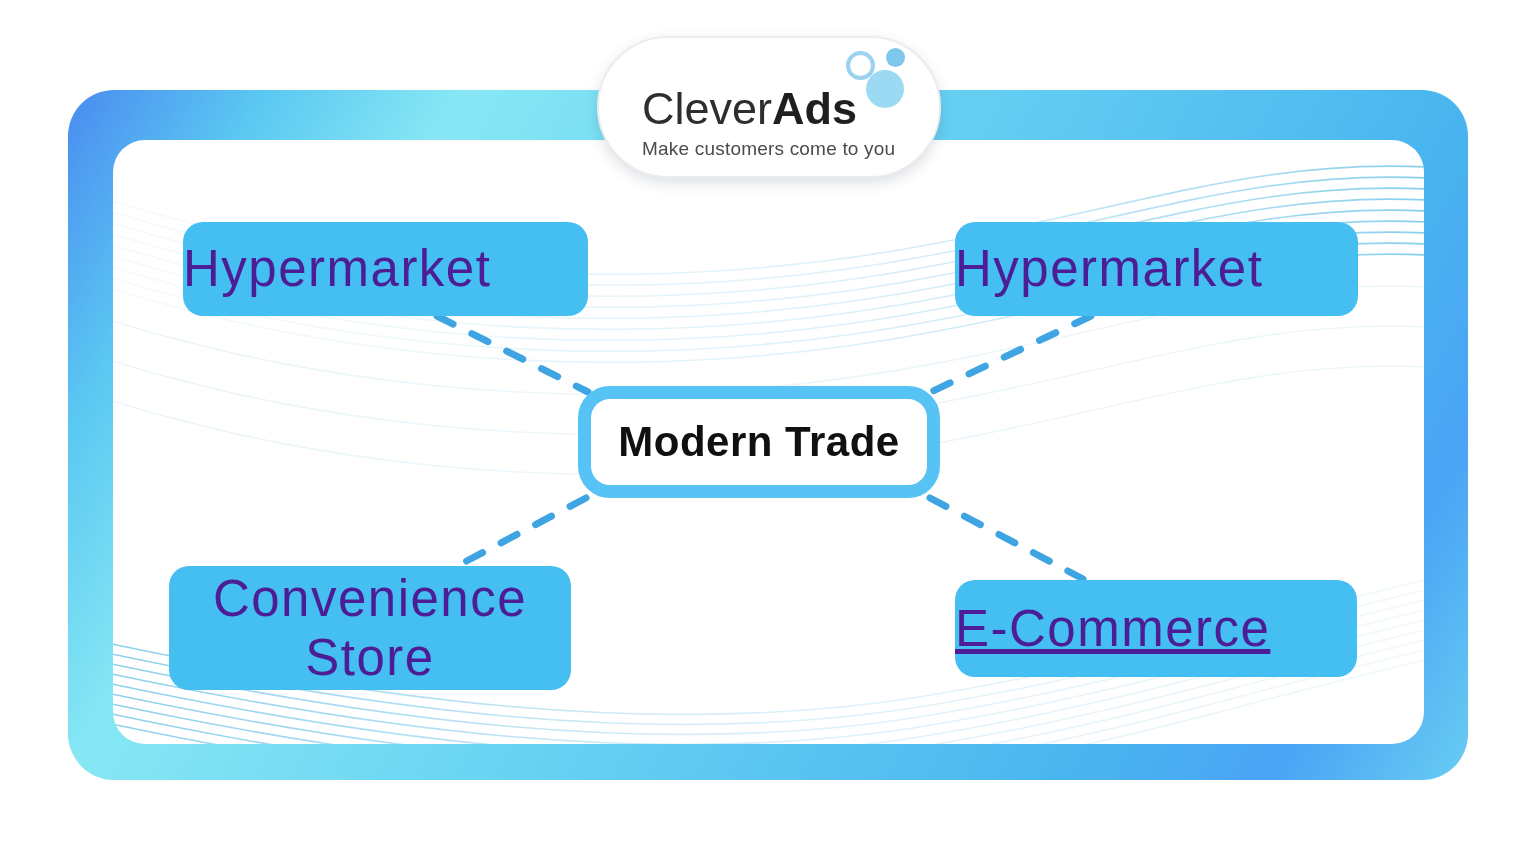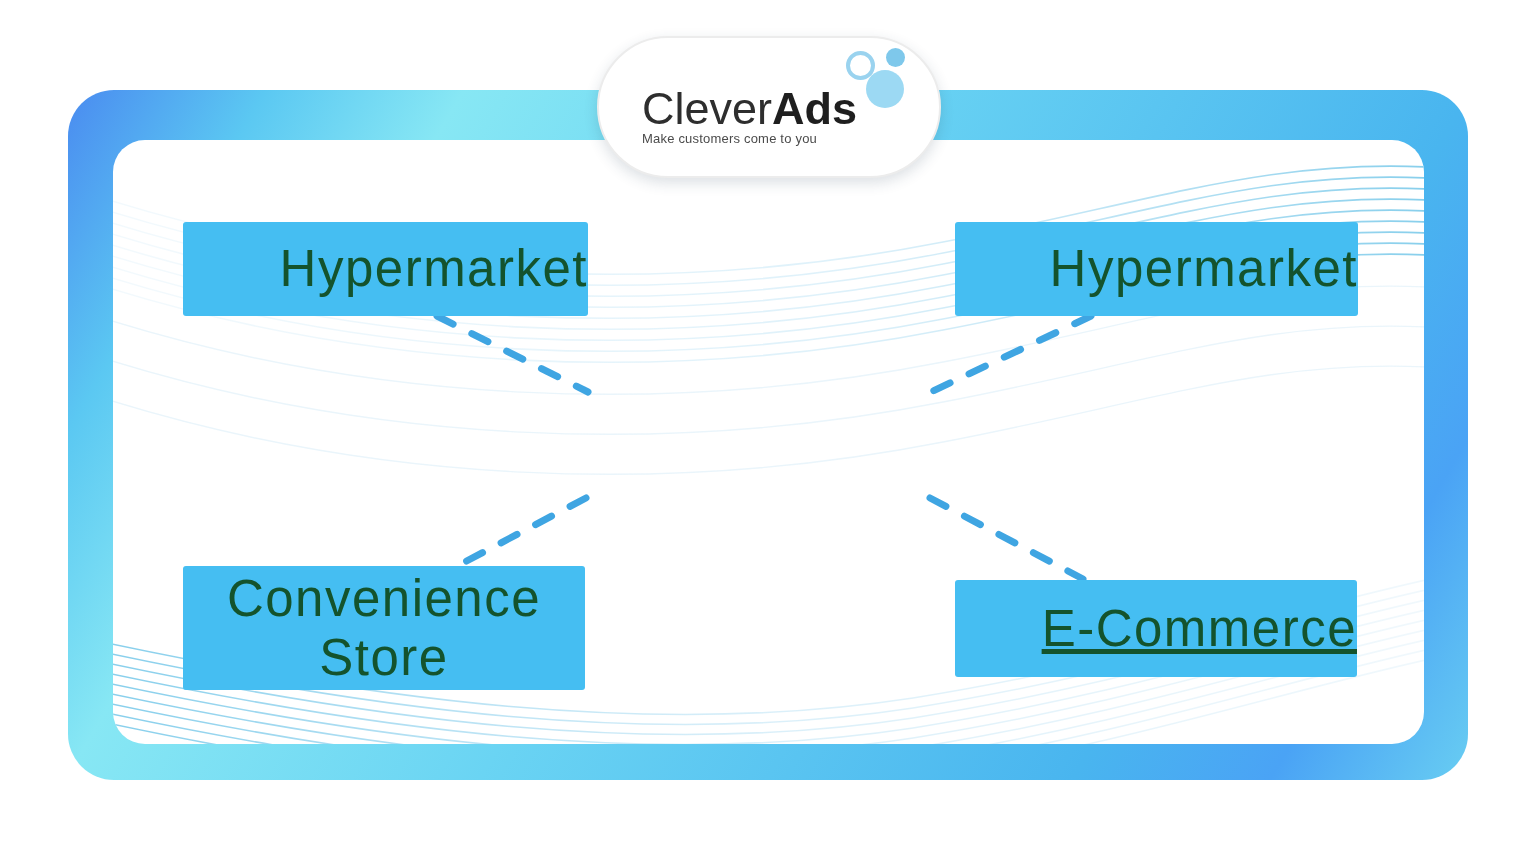--- a/index.html
+++ b/index.html
@@ -20,47 +20,47 @@
     background:#fff;border-radius:32px;overflow:hidden;
   }
   .waves{position:absolute;left:0;top:0;width:100%;height:100%;}
 
   
   .edges{position:absolute;left:0;top:0;width:1536px;height:865px;pointer-events:none;}
   .edge{stroke:var(--connector);stroke-width:7;stroke-linecap:round;stroke-dasharray:18 21;fill:none;}
 
   
   .node{
-    position:absolute;display:flex;align-items:center;justify-content:flex-end;
-    text-align:center;background:var(--node-fill);color:#14532d;
-    border-radius:3px;font-size:51px;letter-spacing:1.5px;line-height:1.16;
+    position:absolute;display:flex;align-items:center;justify-content:flex-start;
+    text-align:center;background:var(--node-fill);color:#4c1d95;
+    border-radius:20px;font-size:51px;letter-spacing:1.5px;line-height:1.16;
   }
   #node-hypermarket{left:183px;top:222px;width:405px;height:94px;}
   #node-supermarket{left:955px;top:222px;width:403px;height:94px;}
-  #node-convenience{left:183px;top:566px;width:402px;height:124px;padding:0 27px;box-sizing:border-box;}
+  #node-convenience{left:169px;top:566px;width:402px;height:124px;padding:0 27px;box-sizing:border-box;}
   #node-ecommerce{left:955px;top:580px;width:402px;height:97px;text-decoration:underline;}
 
   
   .center-node{
     position:absolute;left:578px;top:386px;width:362px;height:112px;box-sizing:border-box;
     background:#ffffff;border:13px solid var(--center-border);border-radius:32px;
     display:flex;align-items:center;justify-content:center;
     font-weight:bold;font-size:42px;color:var(--ink);letter-spacing:.5px;
   }
 
   
   .logo{
     position:absolute;left:597px;top:36px;width:344px;height:142px;z-index:6;
     background:#ffffff;border:2px solid #ececec;border-radius:72px;box-sizing:border-box;
     box-shadow:0 5px 14px rgba(40,60,90,.16);
   }
   .logo-text{position:absolute;left:43px;top:48px;display:flex;flex-direction:column;}
   .brand{font-size:45px;color:#2e2e2e;line-height:1;white-space:nowrap;}
   .brand b{font-weight:bold;color:#1f1f1f;}
-  .tagline{font-size:13px;color:#4b4b4b;letter-spacing:.2px;white-space:nowrap;}
+  .tagline{font-size:19px;color:#4b4b4b;margin-top:7px;letter-spacing:.2px;white-space:nowrap;}
   .bubble{position:absolute;border-radius:50%;}
   .bubble-outline{left:247px;top:13px;width:21px;height:21px;border:4.5px solid var(--bubble-ring);box-sizing:content-box;background:transparent;}
   .bubble-small{left:287px;top:10px;width:19px;height:19px;background:var(--bubble-small);}
   .bubble-large{left:267px;top:32px;width:38px;height:38px;background:var(--bubble-large);}
 </style>
 </head>
 <body>
 
 <div class="stage">
 
@@ -125,20 +125,23 @@
   <div class="node" id="node-supermarket">
     <span>Hypermarket</span>
   </div>
   <div class="node" id="node-convenience">
     <span>Convenience Store</span>
   </div>
   <div class="node" id="node-ecommerce">
     <span>E-Commerce</span>
   </div>
 
+  <div class="center-node">
+    <span>Modern Trade</span>
+  </div>
 
   <div class="logo">
     <div class="logo-text">
       <span class="brand"><span>Clever</span><b>Ads</b></span>
       <span class="tagline">Make customers come to you</span>
     </div>
     <span class="bubble bubble-outline"></span>
     <span class="bubble bubble-small"></span>
     <span class="bubble bubble-large"></span>
   </div>

